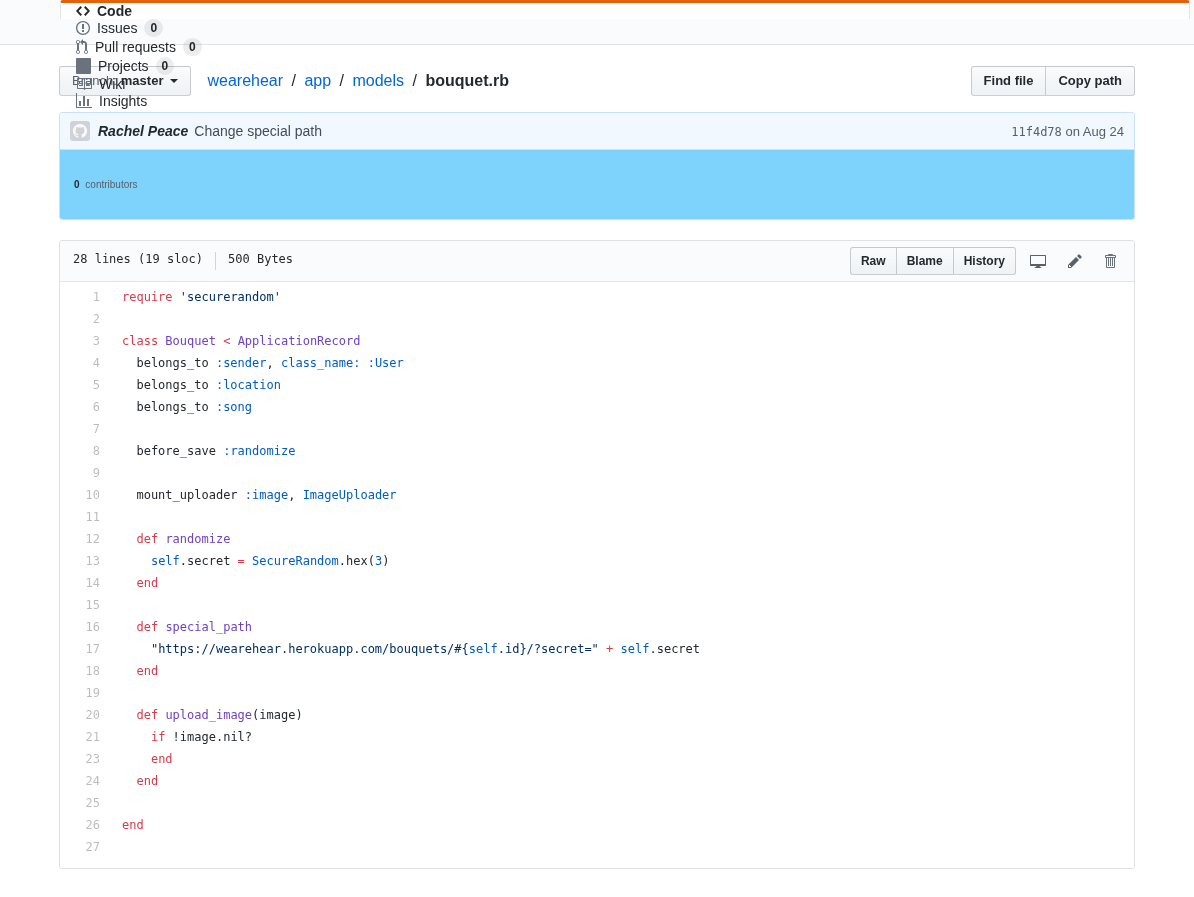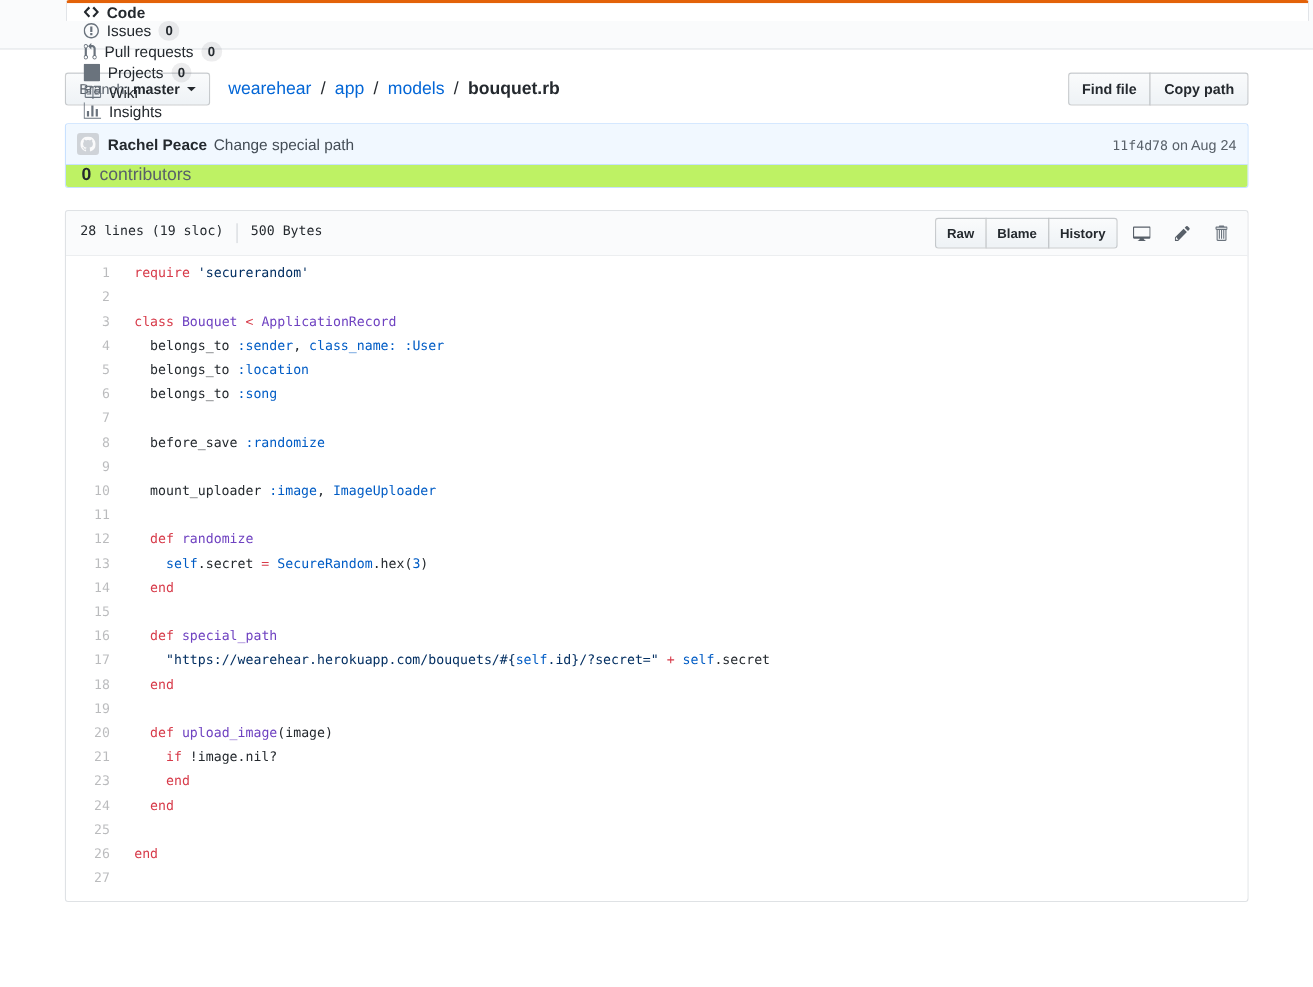--- a/index.html
+++ b/index.html
@@ -77,27 +77,27 @@
     background:#f1f8ff; border-radius:2px 2px 0 0;
     padding:8px 10px; font-size:14px;
   }
   .avatar {
     width:20px; height:20px; border-radius:3px;
     background:#cfd3d8; display:inline-flex;
     align-items:center; justify-content:center; margin-right:8px;
     flex:none;
   }
   .avatar svg { fill:#ffffff; opacity:.9; }
-  .commit-author { font-weight:600; color:#24292e; margin-right:6px; }
+  .commit-author { font-weight:600; color:#24292e; margin-right:6px;font-style:italic; }
   .commit-msg { color:#444d56; }
   .commit-meta { margin-left:auto; color:#586069; font-size:13px; }
   .commit-sha { font-family:"DejaVu Sans Mono", monospace; font-size:12px; color:#586069; }
   .contrib-bar {
-    background:#bef264; border-top:1px solid #c8e1ff; border-radius:0 0 2px 2px;
-    padding:1px 14px; font-size:16px; color:#586069; display:block; cursor:pointer;
+    background:#7dd3fc; border-top:1px solid #c8e1ff; border-radius:0 0 2px 2px;
+    padding:29px 14px; font-size:10px; color:#586069; display:block; cursor:pointer;
   }
   .contrib-bar strong { color:#24292e; font-weight:600; margin-right:3px; }
 
   
   .file-box {
     margin:20px 59px 0 59px;
     border:1px solid #dfe2e5; border-radius:3px;
   }
   .file-header {
     display:flex; align-items:center;

